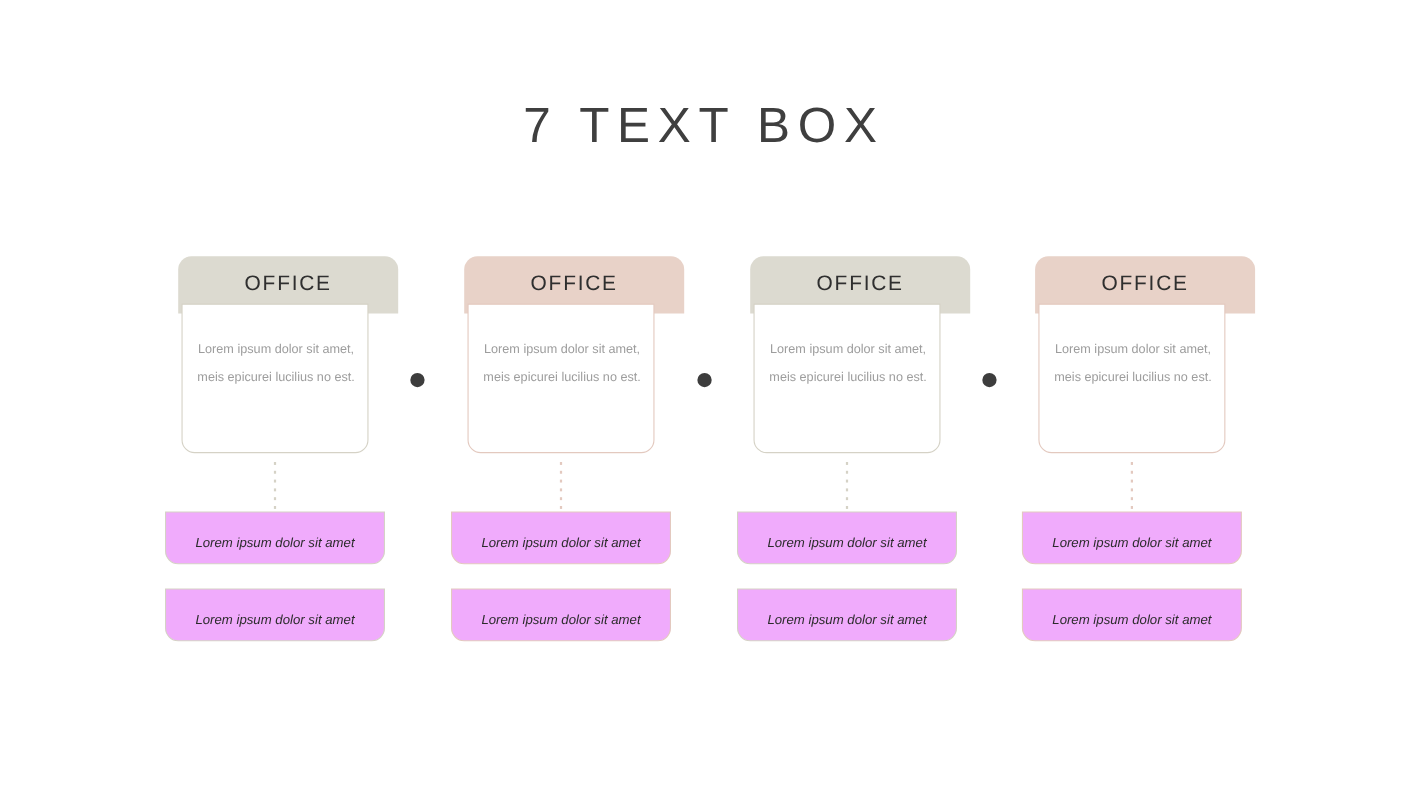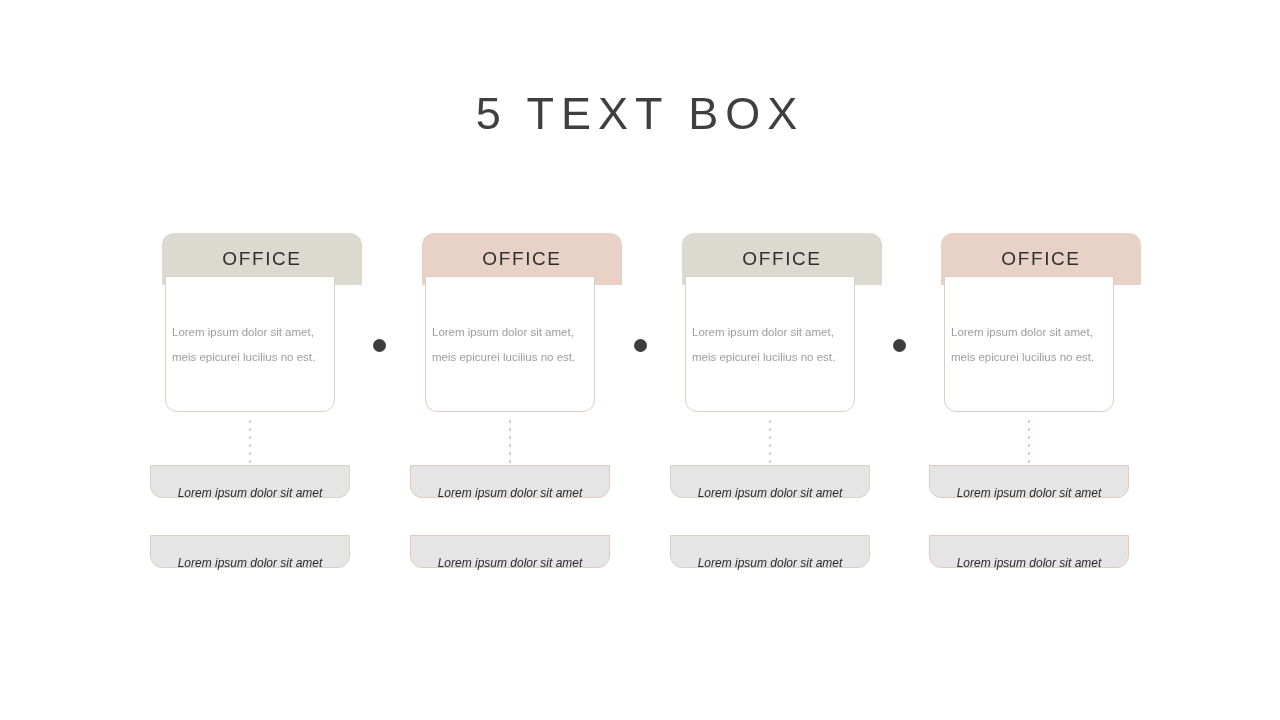--- a/index.html
+++ b/index.html
@@ -88,22 +88,23 @@
     width: 170px;
     height: 136px;
     background: #ffffff;
     border: 1px solid #d5d2c6;
     border-radius: 0 0 12px 12px;
     box-sizing: border-box;
   }
   .card-body-text {
     position: absolute;
     left: 6px;
-    top: 43px;
+    top: 29px;
     width: 158px;
+    text-align: center;
     font-size: 11.5px;
     font-weight: 300;
     line-height: 25px;
     color: #9d9d9d;
   }
 
   
   .connector {
     position: absolute;
     left: 99px;
@@ -115,22 +116,22 @@
         rgba(255,255,255,0) 3px, rgba(255,255,255,0) 8px);
     background-size: 2px 8px;
     background-repeat: repeat-y;
   }
 
   
   .sub-box {
     position: absolute;
     left: 0;
     width: 200px;
-    height: 33px;
-    background: #e5e5e5;
+    height: 48px;
+    background: #f0abfc;
     border: 1px solid #d5d2c6;
     border-radius: 0 0 12px 12px;
     box-sizing: border-box;
   }
   .sub-box.b0 { top: 232px; }
   .sub-box.b1 { top: 302px; }
 
   .sub-box-text {
     position: absolute;
     left: 0;
@@ -156,21 +157,21 @@
   }
   .dot.d0 { left: 373px; }
   .dot.d1 { left: 634px; }
   .dot.d2 { left: 893px; }
 </style>
 </head>
 <body style="background: rgb(255, 255, 255);">
 
 <div class="slide">
 
-  <div class="slide-title" style="color: rgb(63, 63, 63);">5 TEXT BOX</div>
+  <div class="slide-title" style="color: rgb(63, 63, 63);">7 TEXT BOX</div>
 
   <div class="columns">
 
     <div class="column c0">
       <div class="card-header" style="background: rgb(220, 218, 208);">
         <div class="card-header-label">OFFICE</div>
       </div>
       <div class="card-body" style="border-color: rgb(213, 210, 198);">
         <div class="card-body-text" style="color: rgb(157, 157, 157);">Lorem ipsum dolor sit amet, meis epicurei lucilius no est.</div>
       </div>

